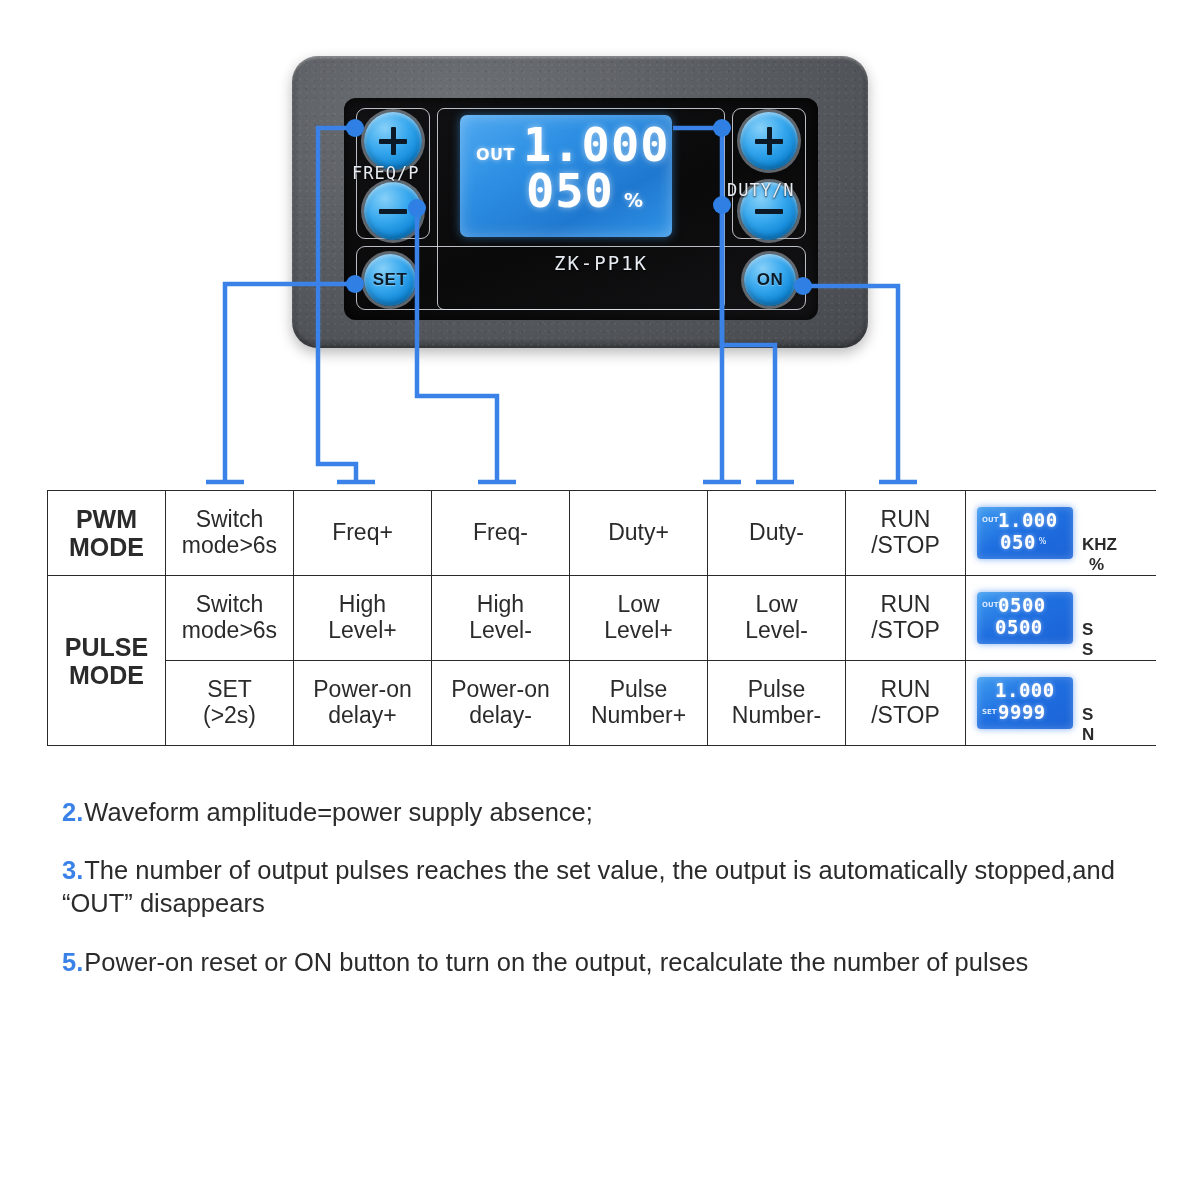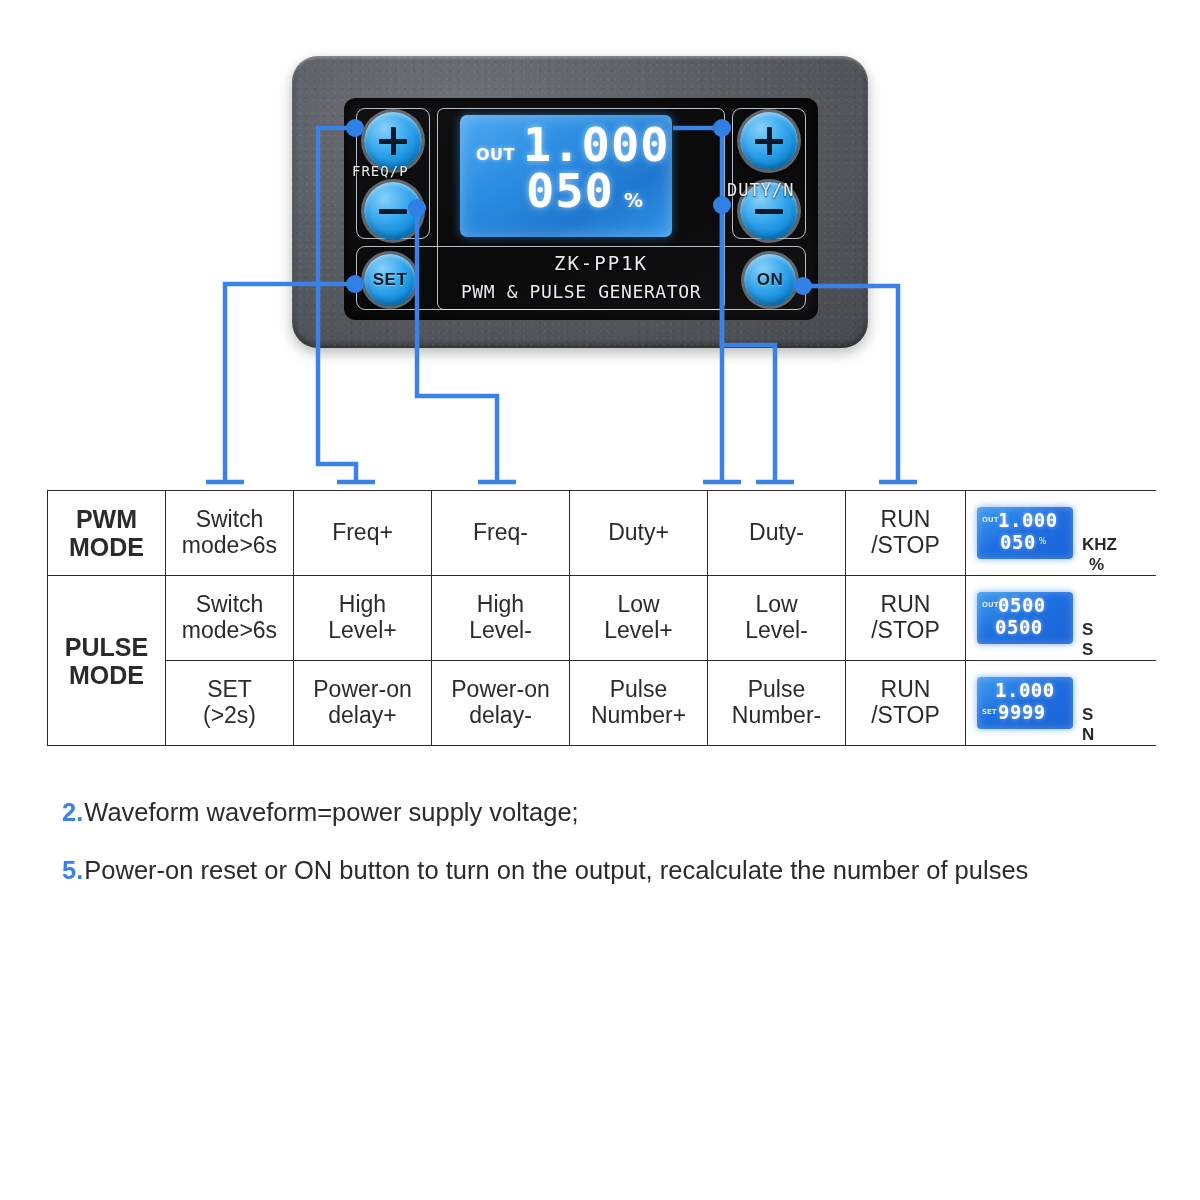--- a/index.html
+++ b/index.html
@@ -102,21 +102,21 @@
 
   
   .silk {
     position: absolute;
     color: #e7ecf2;
     font-family: "DejaVu Sans Mono", monospace;
     letter-spacing: 1px;
     white-space: nowrap;
     text-shadow: 0 1px 2px rgba(0,0,0,.9);
   }
-  #label-freq { left: 352px; top: 163px; font-size: 14px; }
+  #label-freq { left: 352px; top: 163px; font-size: 17px; }
   #label-duty { left: 727px; top: 180px; font-size: 17px; }
   #label-model {
     left: 437px; top: 252px; width: 328px;
     text-align: center; font-size: 19px; letter-spacing: 2px;
   }
   #label-title {
     left: 418px; top: 281px; width: 326px;
     text-align: center; font-size: 18px; letter-spacing: .6px;
   }
 
@@ -288,21 +288,20 @@
     <span class="glyph-plus"></span>
   </div>
   <div class="btn" id="btn-duty-minus">
     <span class="glyph-minus"></span>
   </div>
   <div class="btn" id="btn-on">ON</div>
 
   <div class="silk" id="label-freq">FREQ/P</div>
   <div class="silk" id="label-duty">DUTY/N</div>
   <div class="silk" id="label-model">ZK-PP1K</div>
-  <div class="silk" id="label-title">PWM &amp; PULSE GENERATOR</div>
 
   <svg id="callouts" viewBox="0 0 1200 500">
     <g stroke="#3b82e8" stroke-width="4.5" fill="none" stroke-linecap="butt">
 
       <path d="M355,284 L225,284 L225,482"></path>
 
       <path d="M351,128 L318,128 L318,464 L356,464 L356,482"></path>
 
       <path d="M417,208 L417,396 L497,396 L497,482"></path>
 
@@ -424,18 +423,21 @@
             <span class="u1">N</span>
           </div>
         </div>
       </td>
     </tr>
   </tbody>
 </table>
 
 <div id="notes">
   <p class="note">
-    <span class="num">2.</span><span>Waveform waveform=power supply voltage;</span>
+    <span class="num">2.</span><span>Waveform amplitude=power supply absence;</span>
+  </p>
+  <p class="note">
+    <span class="num">3.</span><span>The number of output pulses reaches the set value, the output is automatically stopped,and “OUT” disappears</span>
   </p>
   <p class="note">
     <span class="num">5.</span><span>Power-on reset or ON button to turn on the output, recalculate the number of pulses</span>
   </p>
 </div>
 
 </body></html>

